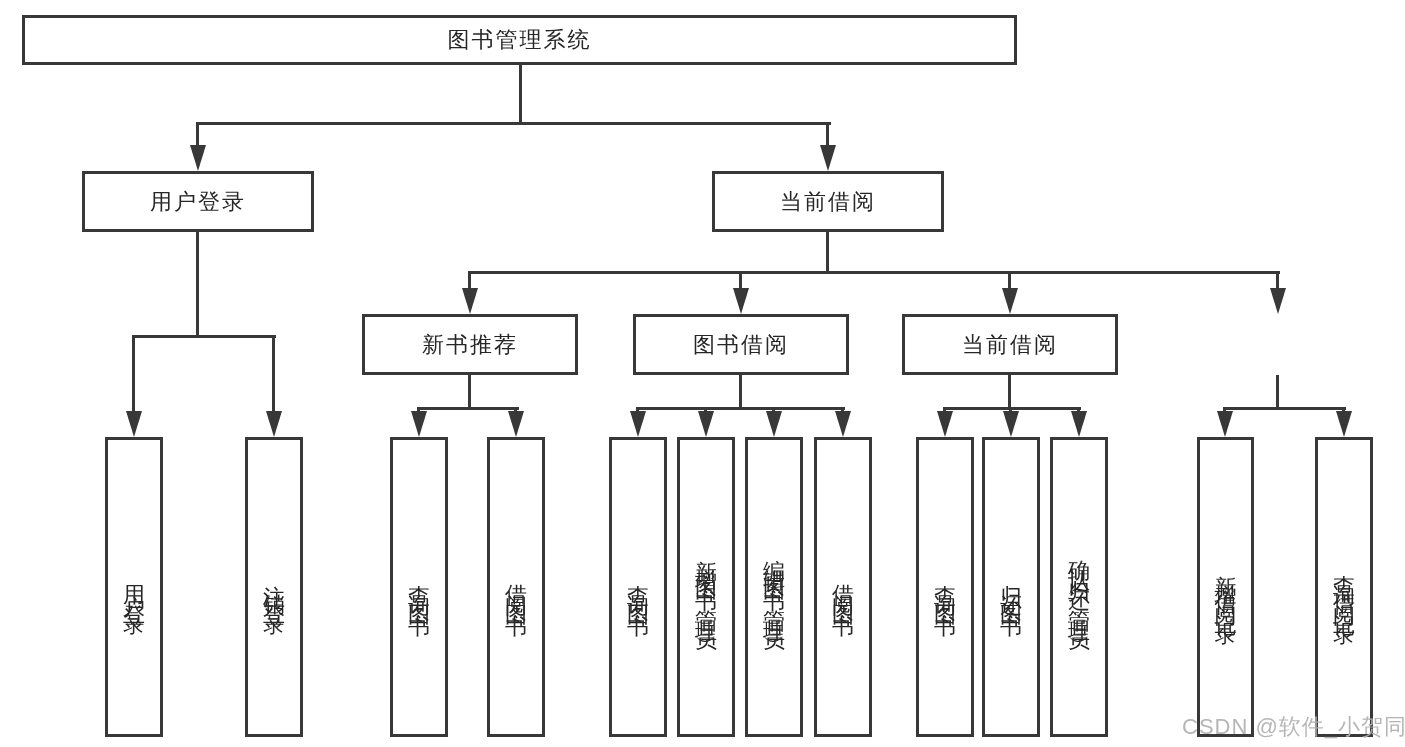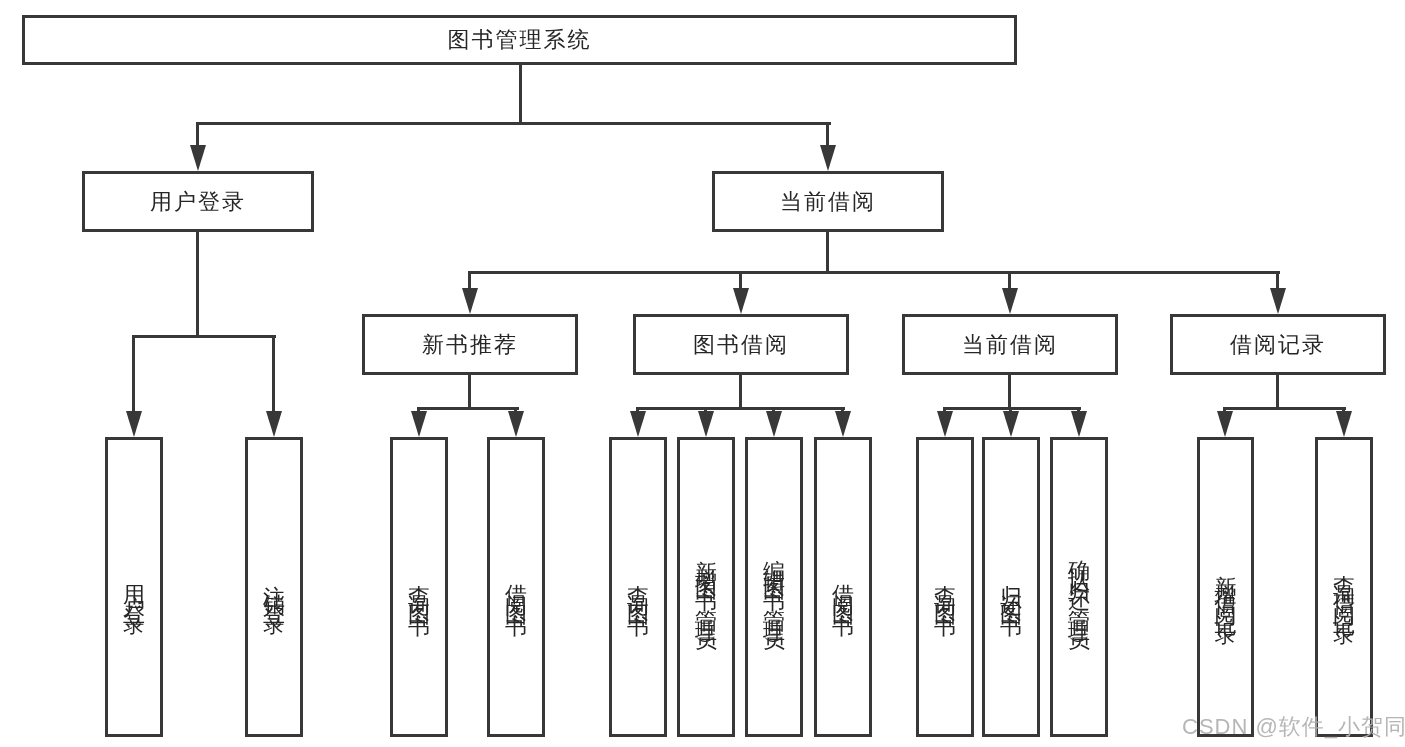--- a/index.html
+++ b/index.html
@@ -69,23 +69,20 @@
   <div class="arrow" style="left:1270px; top:288px;"></div>
 
   <div class="node h-node" style="left:362px; top:314px; width:216px; height:61px;">
     <span>新书推荐</span>
   </div>
   <div class="node h-node" style="left:633px; top:314px; width:216px; height:61px;">
     <span>图书借阅</span>
   </div>
   <div class="node h-node" style="left:902px; top:314px; width:216px; height:61px;">
     <span>当前借阅</span>
-  </div>
-  <div class="node h-node" style="left:1170px; top:314px; width:216px; height:61px;">
-    <span>借阅记录</span>
   </div>
 
   <div class="v-line" style="left:468px; top:375px; height:34px;"></div>
   <div class="h-line" style="left:417px; top:407px; width:102px;"></div>
   <div class="v-line" style="left:417px; top:407px; height:8px;"></div>
   <div class="arrow" style="left:411px; top:411px;"></div>
   <div class="v-line" style="left:514px; top:407px; height:8px;"></div>
   <div class="arrow" style="left:508px; top:411px;"></div>
 
   <div class="v-line" style="left:739px; top:375px; height:34px;"></div>

